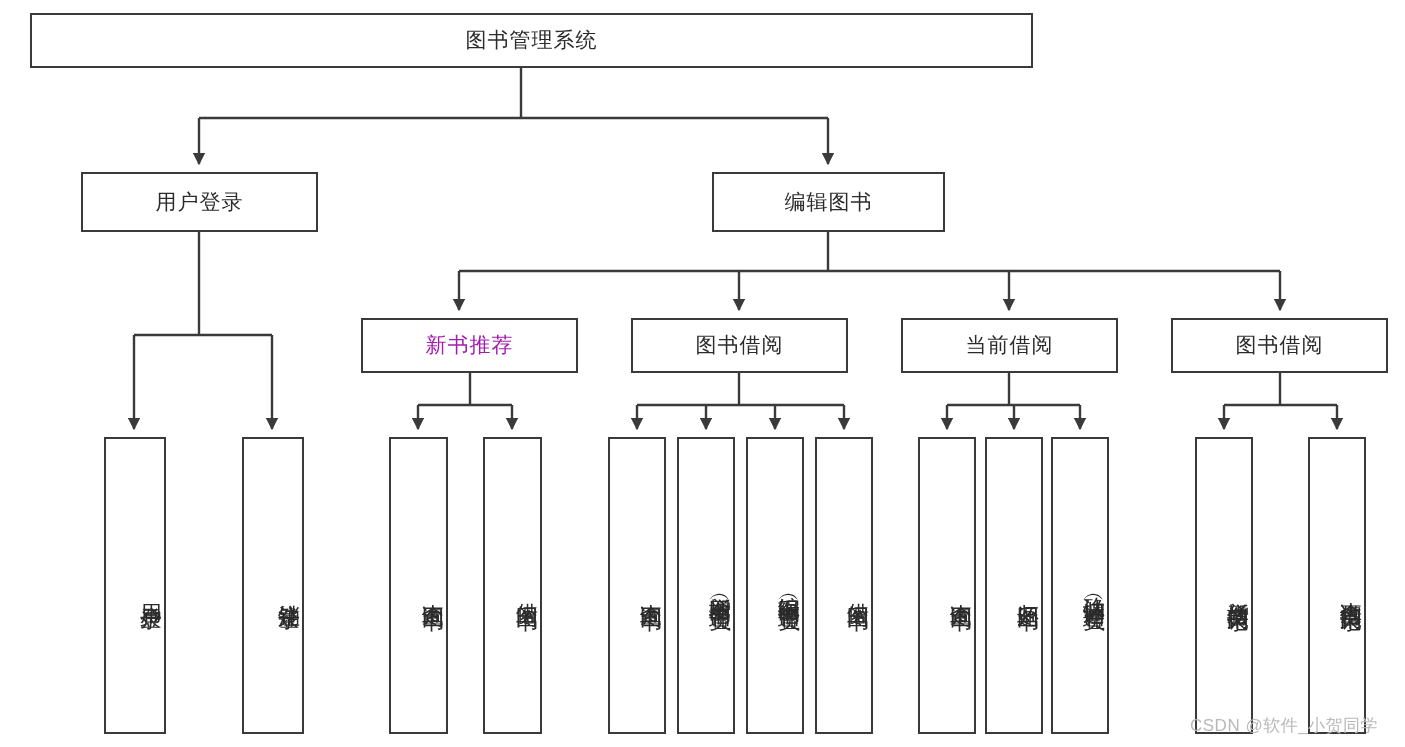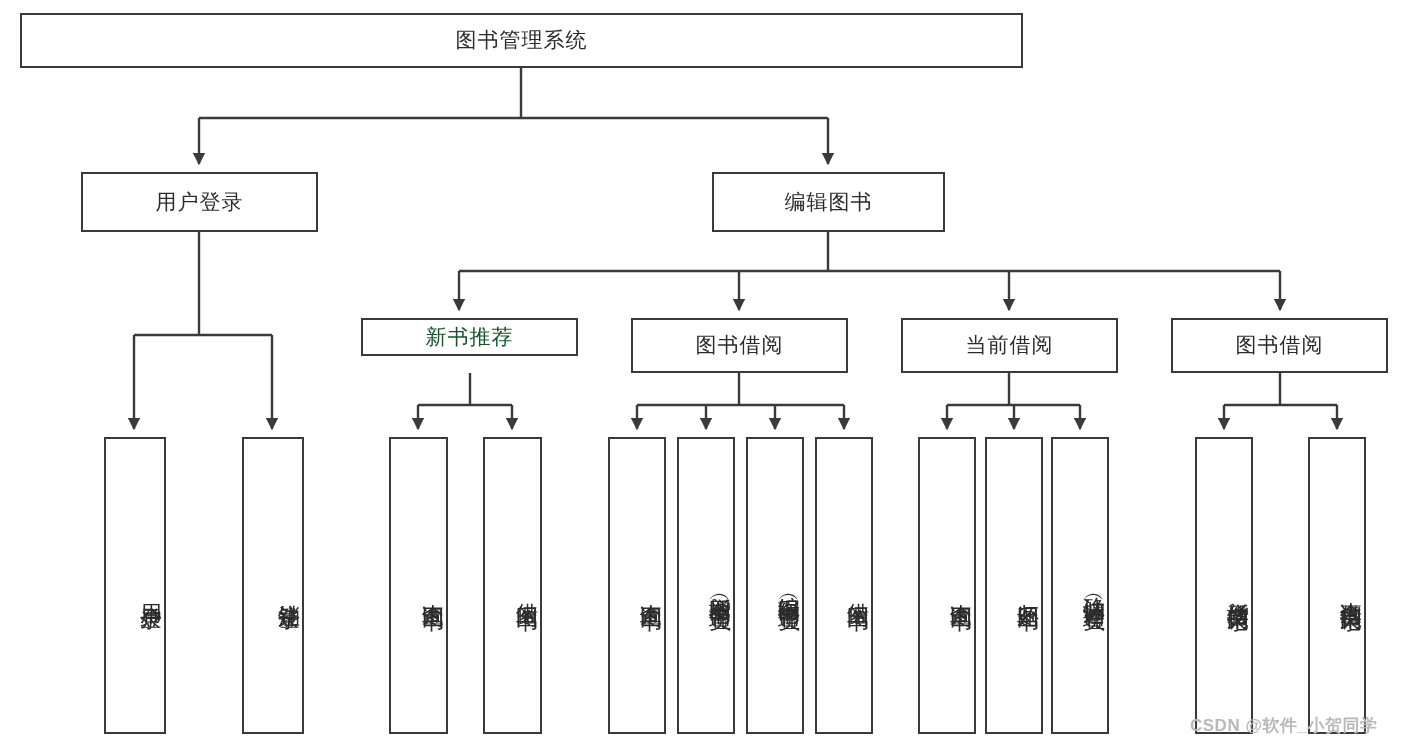--- a/index.html
+++ b/index.html
@@ -113,39 +113,39 @@
       <path d="M 1014 405 L 1014 429" marker-end="url(#arrow)"></path>
       <path d="M 1080 405 L 1080 429" marker-end="url(#arrow)"></path>
 
       <path d="M 1280 373 L 1280 405"></path>
       <path d="M 1224 405 L 1337 405"></path>
       <path d="M 1224 405 L 1224 429" marker-end="url(#arrow)"></path>
       <path d="M 1337 405 L 1337 429" marker-end="url(#arrow)"></path>
     </g>
   </svg>
 
-  <div class="node horiz" id="node-root" style="left: 20px; top: 13px; width: 1003px; height: 55px; border-color: rgb(58, 58, 58); color: rgb(43, 43, 43);">图书管理系统</div>
+  <div class="node horiz" id="node-root" style="left: 30px; top: 13px; width: 1003px; height: 55px; border-color: rgb(58, 58, 58); color: rgb(43, 43, 43);">图书管理系统</div>
 
   <div class="node horiz" id="node-l1-0" style="left: 81px; top: 172px; width: 237px; height: 60px; border-color: rgb(58, 58, 58); color: rgb(43, 43, 43);">用户登录</div>
   <div class="node horiz" id="node-l1-1" style="left: 712px; top: 172px; width: 233px; height: 60px; border-color: rgb(58, 58, 58); color: rgb(43, 43, 43);">编辑图书</div>
 
-  <div class="node horiz" id="node-l2-0" style="left: 361px; top: 318px; width: 217px; height: 38px; border-color: rgb(58, 58, 58); color: #14532d;">新书推荐</div>
+  <div class="node horiz" id="node-l2-0" style="left: 361px; top: 318px; width: 217px; height: 55px; border-color: rgb(58, 58, 58); color: #a21caf;">新书推荐</div>
   <div class="node horiz" id="node-l2-1" style="left: 631px; top: 318px; width: 217px; height: 55px; border-color: rgb(58, 58, 58); color: rgb(43, 43, 43);">图书借阅</div>
   <div class="node horiz" id="node-l2-2" style="left: 901px; top: 318px; width: 217px; height: 55px; border-color: rgb(58, 58, 58); color: rgb(43, 43, 43);">当前借阅</div>
   <div class="node horiz" id="node-l2-3" style="left: 1171px; top: 318px; width: 217px; height: 55px; border-color: rgb(58, 58, 58); color: rgb(43, 43, 43);">图书借阅</div>
 
   <div class="node vert" id="node-leaf-0" style="left: 104px; top: 437px; width: 62px; height: 297px; border-color: rgb(58, 58, 58); color: rgb(43, 43, 43);">用户登录</div>
   <div class="node vert" id="node-leaf-1" style="left: 242px; top: 437px; width: 62px; height: 297px; border-color: rgb(58, 58, 58); color: rgb(43, 43, 43);">注销登录</div>
   <div class="node vert" id="node-leaf-2" style="left: 389px; top: 437px; width: 59px; height: 297px; border-color: rgb(58, 58, 58); color: rgb(43, 43, 43);">查询图书</div>
   <div class="node vert" id="node-leaf-3" style="left: 483px; top: 437px; width: 59px; height: 297px; border-color: rgb(58, 58, 58); color: rgb(43, 43, 43);">借阅图书</div>
   <div class="node vert" id="node-leaf-4" style="left: 608px; top: 437px; width: 58px; height: 297px; border-color: rgb(58, 58, 58); color: rgb(43, 43, 43);">查询图书</div>
   <div class="node vert tall-pad" id="node-leaf-5" style="left: 677px; top: 437px; width: 58px; height: 297px; border-color: rgb(58, 58, 58); color: rgb(43, 43, 43);">新增图书（管理员）</div>
   <div class="node vert tall-pad" id="node-leaf-6" style="left: 746px; top: 437px; width: 58px; height: 297px; border-color: rgb(58, 58, 58); color: rgb(43, 43, 43);">编辑图书（管理员）</div>
   <div class="node vert" id="node-leaf-7" style="left: 815px; top: 437px; width: 58px; height: 297px; border-color: rgb(58, 58, 58); color: rgb(43, 43, 43);">借阅图书</div>
   <div class="node vert" id="node-leaf-8" style="left: 918px; top: 437px; width: 58px; height: 297px; border-color: rgb(58, 58, 58); color: rgb(43, 43, 43);">查询图书</div>
   <div class="node vert" id="node-leaf-9" style="left: 985px; top: 437px; width: 58px; height: 297px; border-color: rgb(58, 58, 58); color: rgb(43, 43, 43);">归还图书</div>
   <div class="node vert tall-pad" id="node-leaf-10" style="left: 1051px; top: 437px; width: 58px; height: 297px; border-color: rgb(58, 58, 58); color: rgb(43, 43, 43);">确认归还（管理员）</div>
   <div class="node vert" id="node-leaf-11" style="left: 1195px; top: 437px; width: 58px; height: 297px; border-color: rgb(58, 58, 58); color: rgb(43, 43, 43);">新增借阅记录</div>
   <div class="node vert" id="node-leaf-12" style="left: 1308px; top: 437px; width: 58px; height: 297px; border-color: rgb(58, 58, 58); color: rgb(43, 43, 43);">查询借阅记录</div>
 
-  <div class="watermark" id="watermark" style="left: 1190px; top: 714px; color: rgb(185, 185, 185); font-weight: bold;">CSDN @软件_小贺同学</div>
+  <div class="watermark" id="watermark" style="left: 1190px; top: 714px; color: rgb(185, 185, 185);">CSDN @软件_小贺同学</div>
 
 </div>
 
 </body></html>

